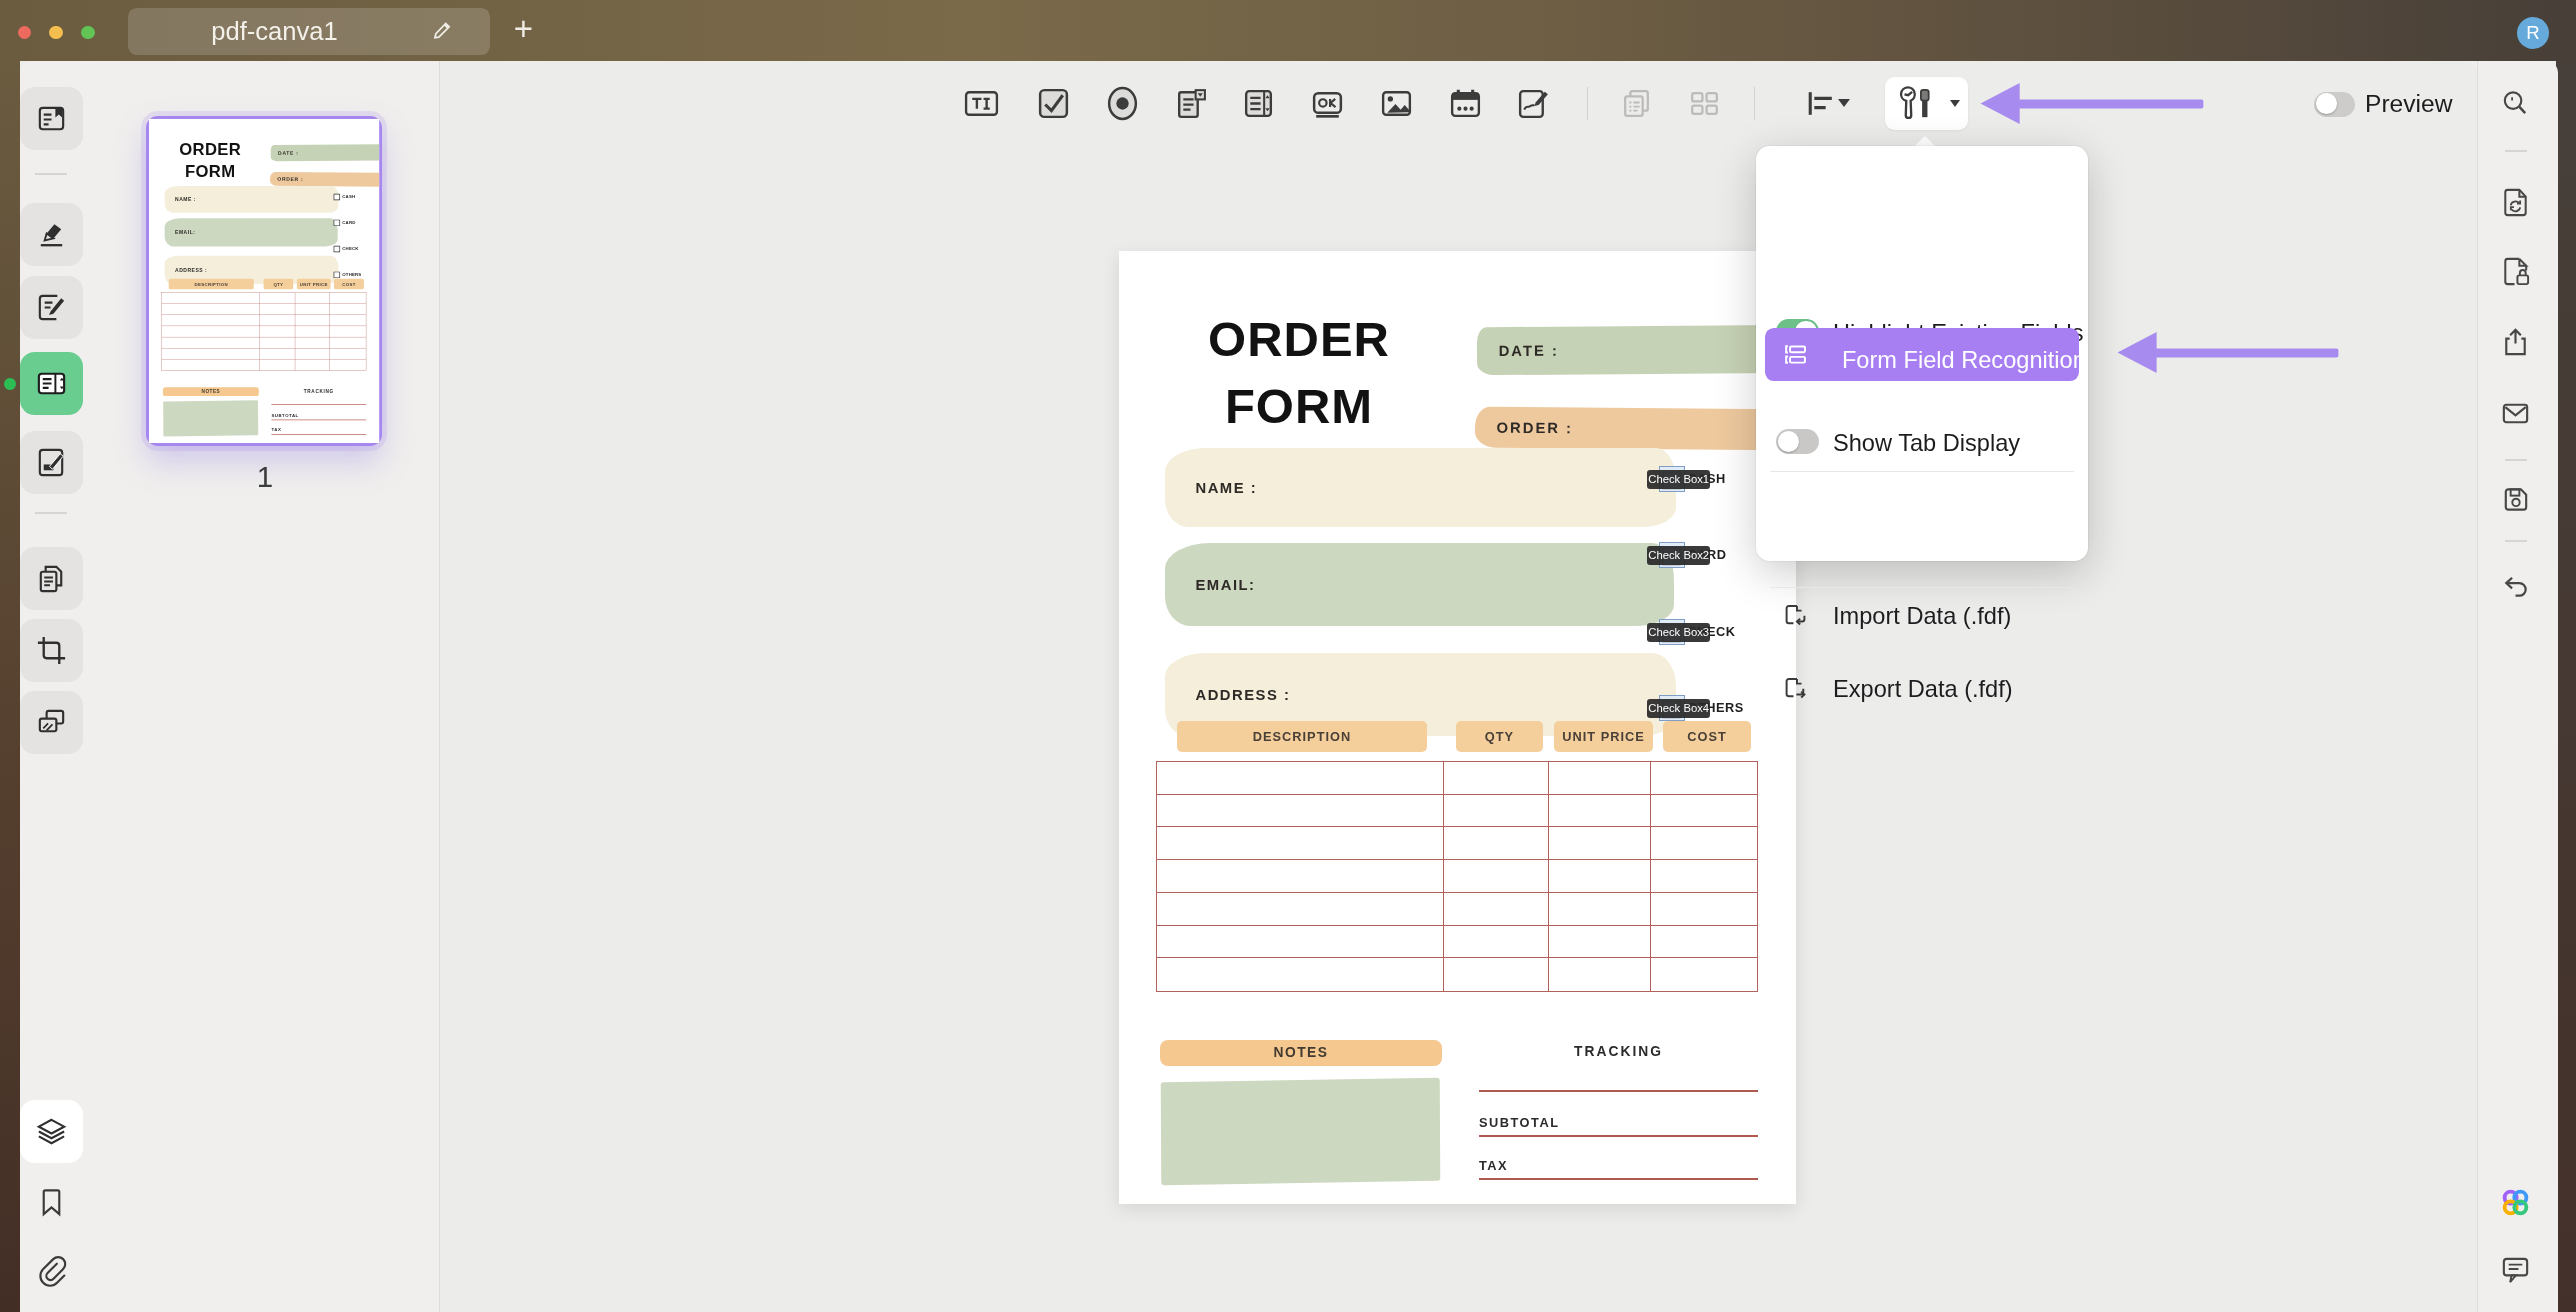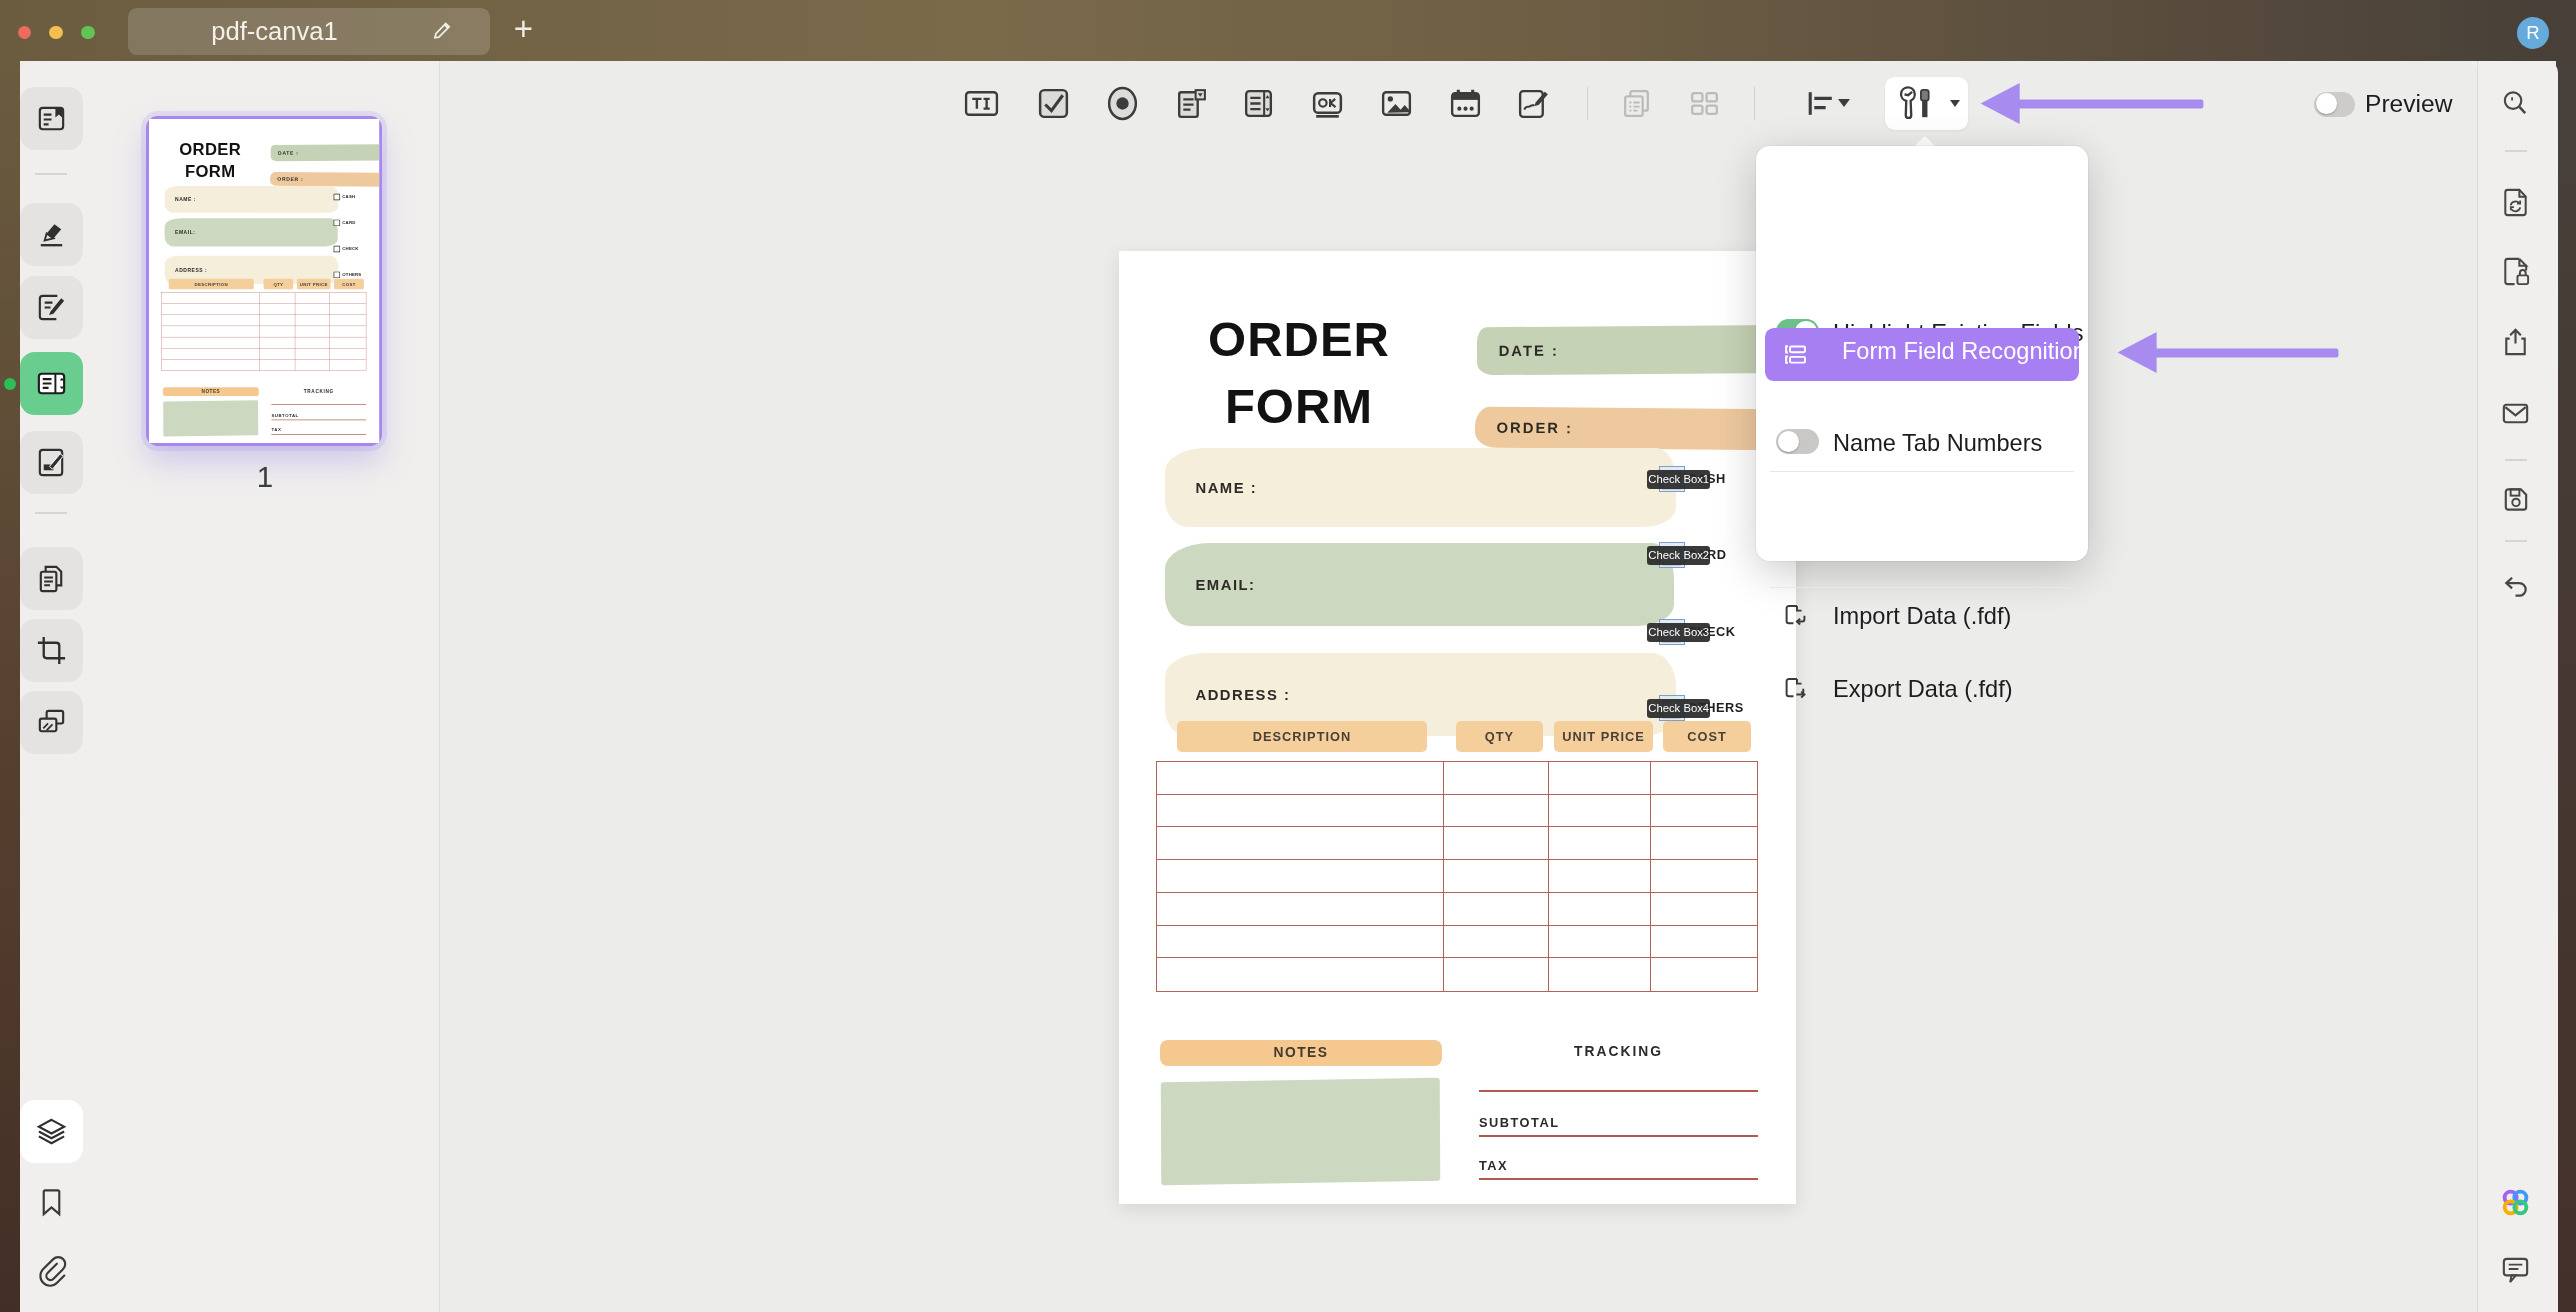--- a/index.html
+++ b/index.html
@@ -629,32 +629,32 @@
   <div class="m-item" style="top:163px">
     <span class="m-toggle m-on" style="top:9.8px">
         <span class="m-knob"></span>
       </span>
     <span class="m-label" style="top:10.8px">Highlight Existing Fields</span>
   </div>
   <div class="m-item" style="top:273px">
     <span class="m-toggle m-off" style="top:9.8px">
         <span class="m-knob"></span>
       </span>
-    <span class="m-label" style="top:10.8px">Name Tab Numbers</span>
+    <span class="m-label" style="top:10.8px">Show Tab Display</span>
   </div>
   <div class="m-div" style="top:325px"></div>
   <div id="m-highlighted">
     <span class="m-icon" style="top:12.8px;left:16.7px">
       <svg width="27.6" height="27.6" viewBox="0 0 24 24">
           <path d="M5.2 4.5 H3.6 V10 h1.6 M5.2 13.5 H3.6 V19 h1.6" fill="none" stroke="#fff" stroke-width="1.7"></path>
           <rect x="7" y="4.8" width="13" height="5" rx="1" fill="none" stroke="#fff" stroke-width="1.7"></rect>
           <rect x="7" y="13.8" width="13" height="5" rx="1" fill="none" stroke="#fff" stroke-width="1.7"></rect>
         </svg>
     </span>
-    <span class="m-label" style="top:10px;color:#fff">Form Field Recognition</span>
+    <span class="m-label" style="top:19px;color:#fff">Form Field Recognition</span>
   </div>
   <div class="m-div" style="top:441px"></div>
   <div class="m-item" style="top:447px">
     <span class="m-icon" style="top:8.9px">
       <svg width="27.6" height="27.6" viewBox="0 0 24 24">
           <path d="M13 3.5 H6 a2 2 0 0 0 -2 2 v11 a2 2 0 0 0 2 2 h4" fill="none" stroke="#3a3a3a" stroke-width="1.7"></path>
           <path d="M13 3.5 v4 h4" fill="none" stroke="#3a3a3a" stroke-width="1.7"></path>
           <path d="M19.5 12 v3 a2 2 0 0 1 -2 2 h-4" fill="none" stroke="#3a3a3a" stroke-width="1.7"></path>
           <path d="M15.8 14.5 L13 17 l2.8 2.5" fill="none" stroke="#3a3a3a" stroke-width="1.7"></path>
         </svg>

